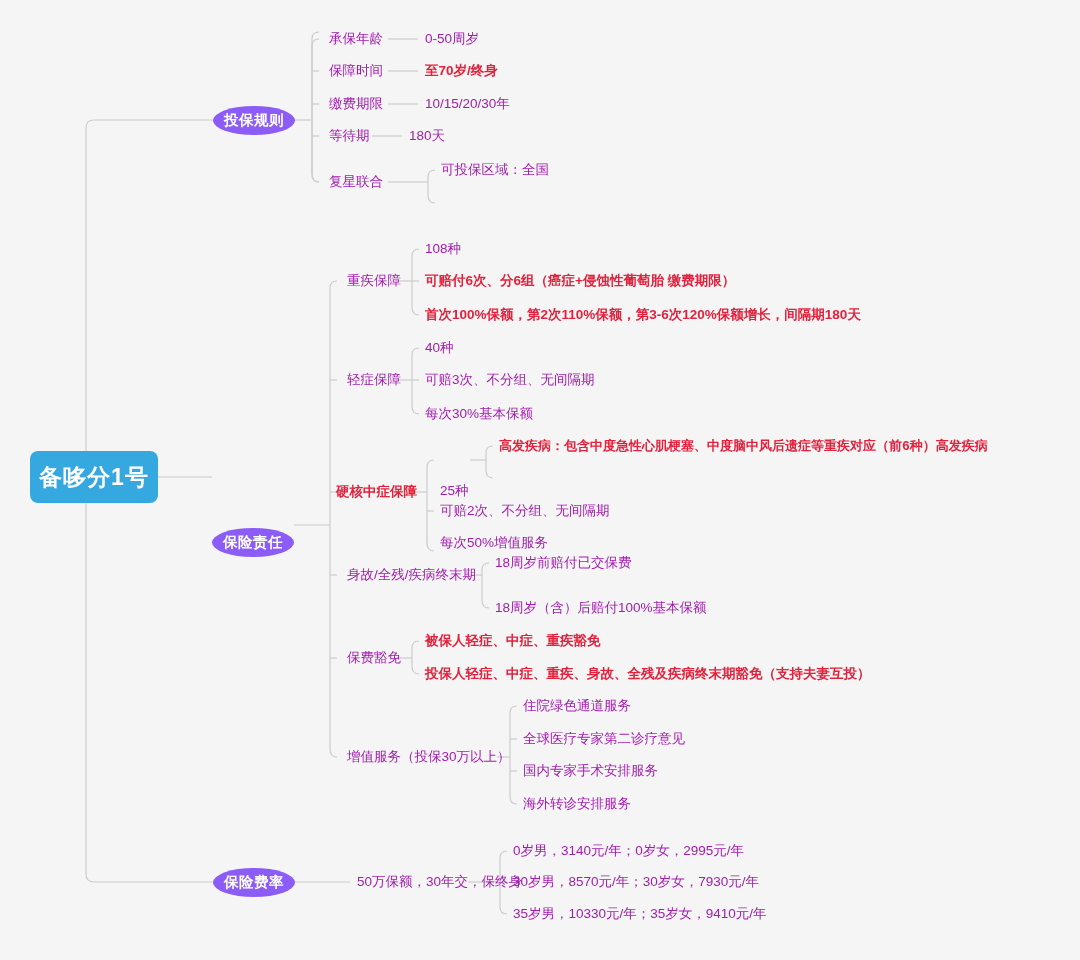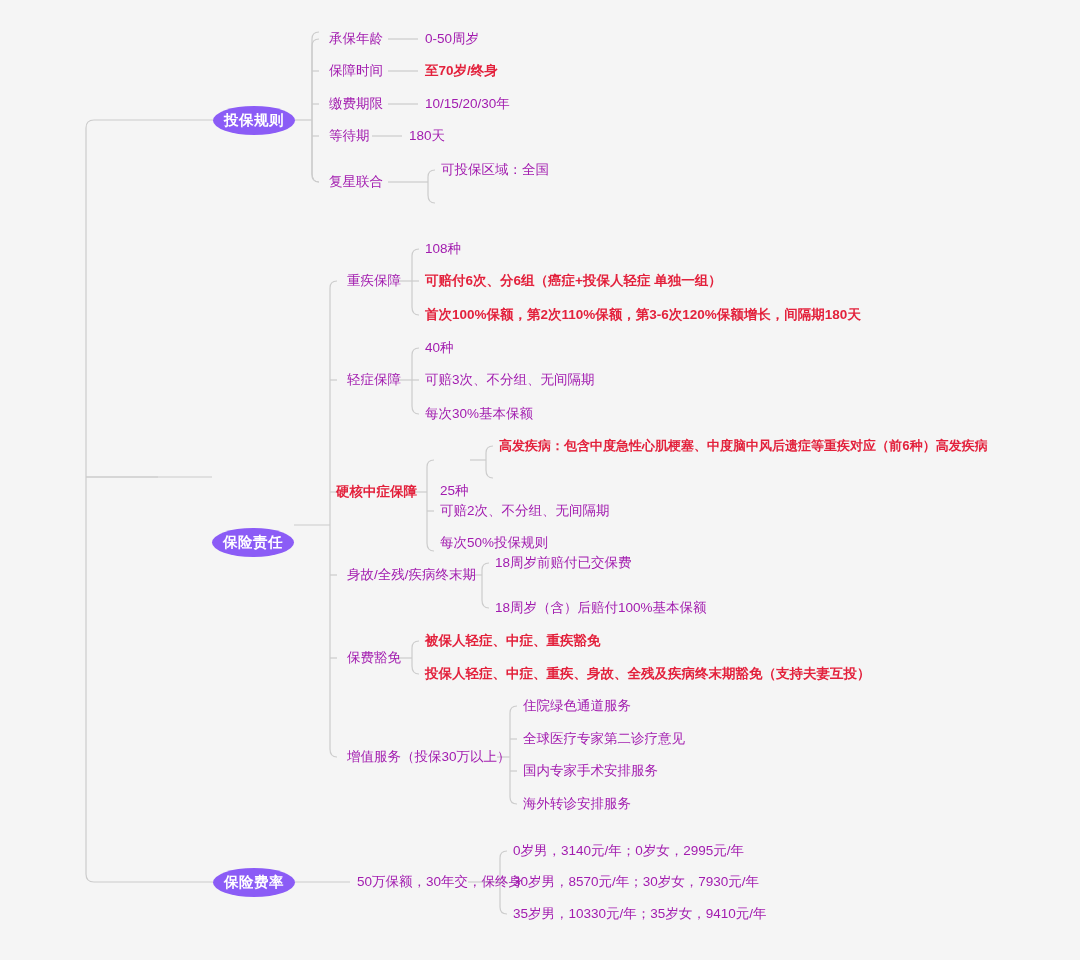--- a/index.html
+++ b/index.html
@@ -103,20 +103,23 @@
       <path d="M510 739 L517 739"></path>
       <path d="M510 771 L517 771"></path>
 
       <path d="M295 882 L350 882"></path>
       <path d="M468 882 L500 882"></path>
       <path d="M507 851 Q500 851 500 858 L500 907 Q500 914 507 914"></path>
       <path d="M500 882 L507 882"></path>
     </g>
   </svg>
 
+  <div class="node root">
+    <span>备哆分1号</span>
+  </div>
 
   <div class="node lvl1" style="left:213px;top:106px;">
     <span>投保规则</span>
   </div>
 
   <div class="node txt" style="left:329px;top:39px;"><span>承保年龄</span></div>
   <div class="node txt" style="left:425px;top:39px;"><span>0-50周岁</span></div>
 
   <div class="node txt" style="left:329px;top:71px;"><span>保障时间</span></div>
   <div class="node txt red" style="left:425px;top:71px;"><span>至70岁/终身</span></div>
@@ -129,33 +132,33 @@
 
   <div class="node txt" style="left:329px;top:182px;"><span>复星联合</span></div>
   <div class="node txt" style="left:441px;top:170px;"><span>可投保区域：全国</span></div>
 
   <div class="node lvl1" style="left:212px;top:528px;">
     <span>保险责任</span>
   </div>
 
   <div class="node txt" style="left:347px;top:281px;"><span>重疾保障</span></div>
   <div class="node txt" style="left:425px;top:249px;"><span>108种</span></div>
-  <div class="node txt red" style="left:425px;top:281px;"><span>可赔付6次、分6组（癌症+投保人轻症 单独一组）</span></div>
+  <div class="node txt red" style="left:425px;top:281px;"><span>可赔付6次、分6组（癌症+侵蚀性葡萄胎 缴费期限）</span></div>
   <div class="node txt red" style="left:425px;top:315px;"><span>首次100%保额，第2次110%保额，第3-6次120%保额增长，间隔期180天</span></div>
 
   <div class="node txt" style="left:347px;top:380px;"><span>轻症保障</span></div>
   <div class="node txt" style="left:425px;top:348px;"><span>40种</span></div>
   <div class="node txt" style="left:425px;top:380px;"><span>可赔3次、不分组、无间隔期</span></div>
   <div class="node txt" style="left:425px;top:414px;"><span>每次30%基本保额</span></div>
 
   <div class="node txt red" style="left:336px;top:492px;"><span>硬核中症保障</span></div>
   <div class="node txt" style="left:440px;top:460px;margin-top:31px;"><span>25种</span></div>
   <div class="node txt red small" style="left:499px;top:446px;"><span>高发疾病：包含中度急性心肌梗塞、中度脑中风后遗症等重疾对应（前6种）高发疾病</span></div>
   <div class="node txt" style="left:440px;top:511px;"><span>可赔2次、不分组、无间隔期</span></div>
-  <div class="node txt" style="left:440px;top:543px;"><span>每次50%投保规则</span></div>
+  <div class="node txt" style="left:440px;top:543px;"><span>每次50%增值服务</span></div>
 
   <div class="node txt" style="left:347px;top:575px;"><span>身故/全残/疾病终末期</span></div>
   <div class="node txt" style="left:495px;top:563px;"><span>18周岁前赔付已交保费</span></div>
   <div class="node txt" style="left:495px;top:608px;"><span>18周岁（含）后赔付100%基本保额</span></div>
 
   <div class="node txt" style="left:347px;top:658px;"><span>保费豁免</span></div>
   <div class="node txt red" style="left:425px;top:641px;"><span>被保人轻症、中症、重疾豁免</span></div>
   <div class="node txt red" style="left:425px;top:674px;"><span>投保人轻症、中症、重疾、身故、全残及疾病终末期豁免（支持夫妻互投）</span></div>
 
   <div class="node txt" style="left:347px;top:757px;"><span>增值服务（投保30万以上）</span></div>

